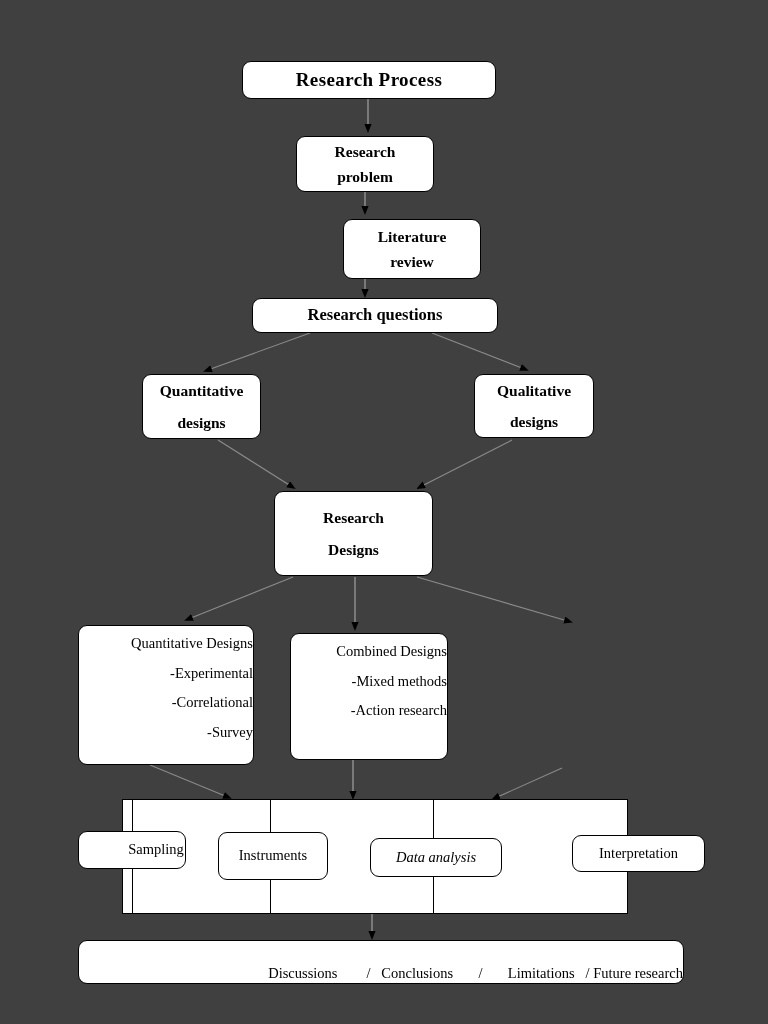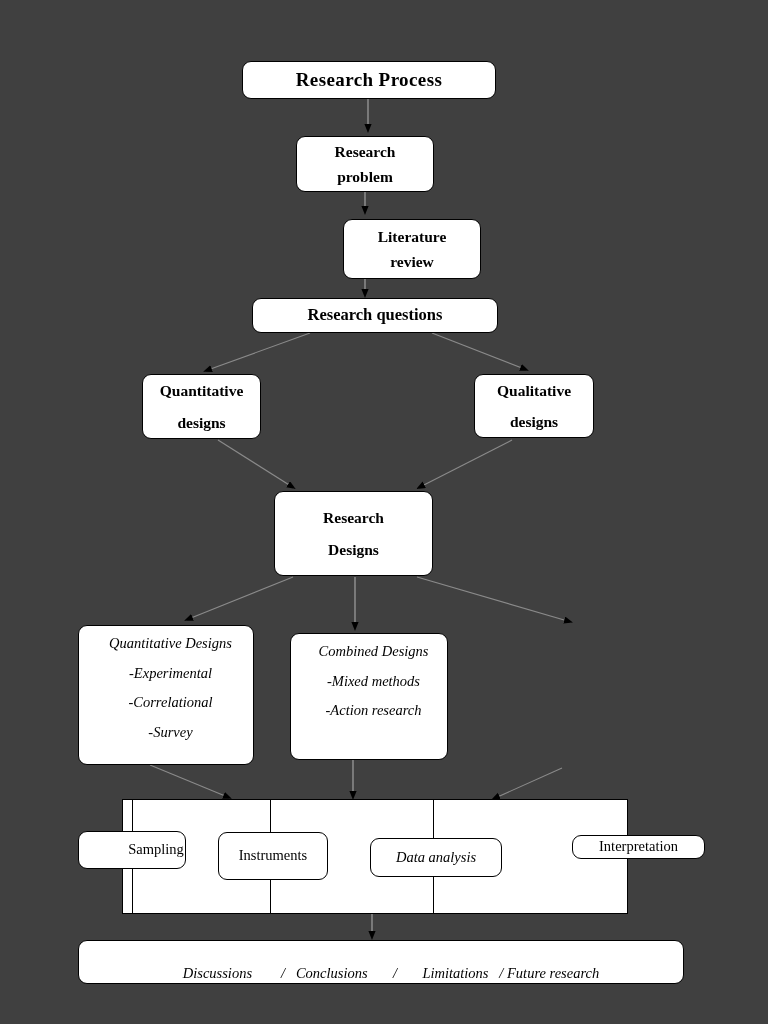--- a/index.html
+++ b/index.html
@@ -32,21 +32,21 @@
     box-sizing: border-box;
     background: #ffffff;
     border: 1.4px solid #000000;
     display: flex;
     flex-direction: column;
     justify-content: center;
     z-index: 3;
   }
   .node.rounded { border-radius: 9px; }
   .node.center { align-items: center; text-align: center; }
-  .node.left { align-items: center; text-align: left; font-style: italic; }
+  .node.left { align-items: flex-end; text-align: left; }
 
   .lbl { display: block; line-height: 1.1; }
 
   
   .title-node .lbl {
     font-weight: bold;
     font-size: 19px;
     letter-spacing: 0.4px;
   }
   .stage-node .lbl {
@@ -210,21 +210,21 @@
   </div>
 
   <div class="node rounded center chip-node" style="left:218px; top:832px; width:110px; height:48px;">
     <span class="lbl">Instruments</span>
   </div>
 
   <div class="node rounded center chip-node" style="left:370px; top:838px; width:132px; height:39px;font-style:italic;">
     <span class="lbl">Data analysis</span>
   </div>
 
-  <div class="node rounded center chip-node" style="left:572px; top:835px; width:133px; height:24px;">
+  <div class="node rounded center chip-node" style="left:572px; top:835px; width:133px; height:37px;">
     <span class="lbl">Interpretation</span>
   </div>
 
   <div class="node rounded left footer-node" style="left:78px; top:940px; width:606px; height:44px;">
     <span class="seq">Discussions        /   Conclusions       /       Limitations   / Future research</span>
   </div>
 
 </div>
 
 </body></html>

